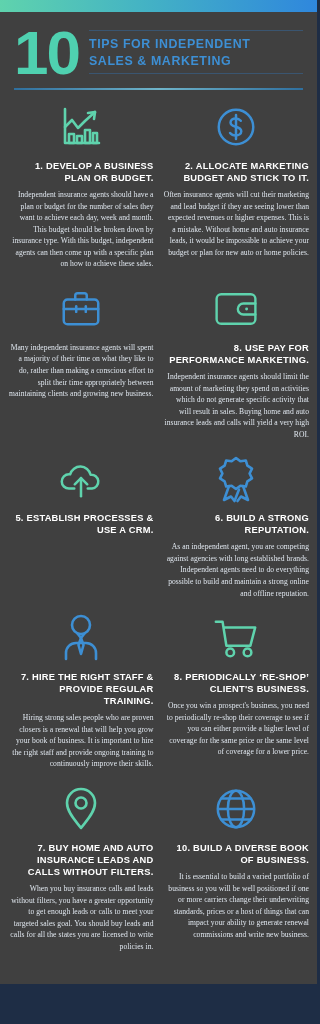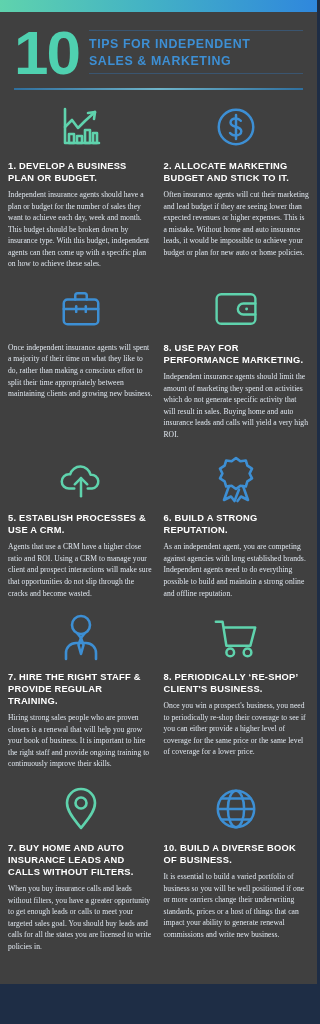--- a/index.html
+++ b/index.html
@@ -88,21 +88,21 @@
     grid-template-columns: 1fr 1fr;
     column-gap: 6px;
     row-gap: 0px;
     padding: 10px 6px 0 6px;
     align-content: start;
   }
   .tip {
     display: flex;
     flex-direction: column;
     align-items: center;
-    text-align: left;
+    text-align: right;
     padding: 0 2px 12px 2px;
   }
   .tip-icon {
     height: 54px;
     display: flex;
     align-items: center;
     justify-content: center;
     margin-bottom: 6px;
   }
   .tip-icon svg { display: block; }
@@ -177,21 +177,21 @@
     <div class="tip">
       <div class="tip-icon">
         <svg width="46" height="46" viewBox="0 0 48 48" fill="none" stroke="#3d8fd4" stroke-width="2.6" stroke-linecap="round" stroke-linejoin="round">
           <rect x="6" y="14" width="36" height="26" rx="4"></rect>
           <path d="M18 14 V10 a2.5 2.5 0 0 1 2.5-2.5 h7 A2.5 2.5 0 0 1 30 10 v4"></path>
           <path d="M6 24 H42"></path>
           <path d="M19 21 V27"></path>
           <path d="M29 21 V27"></path>
         </svg>
       </div>
-      <div class="tip-body">Once independent insurance agents will spent a majority of their time on what they like to do, rather than making a conscious effort to split their time appropriately between maintaining clients and growing new business.</div>
+      <div class="tip-body">Many independent insurance agents will spent a majority of their time on what they like to do, rather than making a conscious effort to split their time appropriately between maintaining clients and growing new business.</div>
     </div>
 
     <div class="tip">
       <div class="tip-icon">
         <svg width="48" height="44" viewBox="0 0 52 44" fill="none" stroke="#5fd3ad" stroke-width="2.6" stroke-linecap="round" stroke-linejoin="round">
           <rect x="5" y="6" width="42" height="32" rx="5"></rect>
           <path d="M47 16 H34 a6 6 0 0 0 0 12 h13"></path>
           <circle cx="37.5" cy="22" r="1.6" fill="#5fd3ad" stroke="none"></circle>
         </svg>
       </div>
@@ -201,21 +201,20 @@
 
     <div class="tip">
       <div class="tip-icon">
         <svg width="50" height="44" viewBox="0 0 52 44" fill="none" stroke="#5fd3ad" stroke-width="2.6" stroke-linecap="round" stroke-linejoin="round">
           <path d="M19 32 H13.5 a7.5 7.5 0 0 1 0-15 q.6 0 1.2.1 A11 11 0 0 1 36 17.6 a7.2 7.2 0 0 1 1.5 14.4 H33"></path>
           <path d="M26 40 V21"></path>
           <path d="M19.5 27.5 L26 21 L32.5 27.5"></path>
         </svg>
       </div>
       <div class="tip-title">5. ESTABLISH PROCESSES &amp; USE A CRM.</div>
-      <div class="tip-body">Agents that use a CRM have a higher close ratio and ROI.  Using a CRM to manage your client and prospect interactions will make sure that opportunities do not slip through the cracks and become wasted.</div>
     </div>
 
     <div class="tip">
       <div class="tip-icon">
         <svg width="44" height="48" viewBox="0 0 44 48" fill="none" stroke="#3d8fd4" stroke-width="2.6" stroke-linecap="round" stroke-linejoin="round">
           <path d="M22 3 l4.4 3.3 5.4-.8 1.6 5.2 4.6 2.9-2.4 4.9 2.4 4.9-4.6 2.9-1.6 5.2-5.4-.8L22 34l-4.4-3.3-5.4.8-1.6-5.2L6 23.4l2.4-4.9L6 13.6l4.6-2.9 1.6-5.2 5.4.8z"></path>
           <path d="M15 31 L10 45 L17 41.5 L20.5 46 L25 34.5"></path>
           <path d="M29 31 L34 45 L27 41.5 L23.5 46"></path>
         </svg>
       </div>

